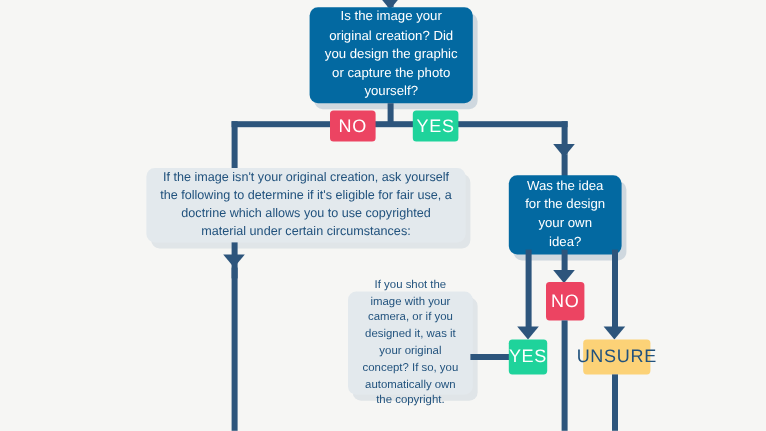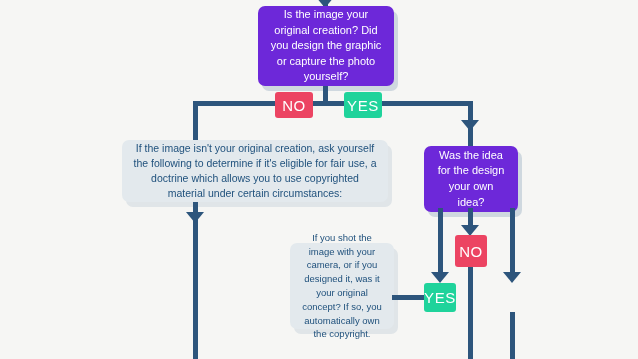--- a/index.html
+++ b/index.html
@@ -42,21 +42,21 @@
     position: absolute;
     box-sizing: border-box;
     display: flex;
     align-items: center;
     justify-content: center;
     text-align: center;
     border-radius: 7px;
   }
 
   .node.dark {
-    background: #6d28d9;
+    background: #0369a1;
     color: #ffffff;
     box-shadow: 4px 5px 0 rgba(33, 82, 125, 0.18);
     padding: 9px 10px;
     line-height: 1.42;
   }
 
   .node.light {
     background: #e3e9ed;
     color: #21527d;
     box-shadow: 4px 5px 0 rgba(33, 82, 125, 0.10);
@@ -130,17 +130,18 @@
 
   <div class="conn v" style="left:510px; top:208px; height:68px;"></div>
   <div class="arrow" style="left:503px; top:272px;"></div>
 
   <div class="node light" id="box-shot">If you shot the image with your camera, or if you designed it, was it your original concept? If so, you automatically own the copyright.</div>
 
   <div class="conn h" style="left:392px; top:295px; width:34px;"></div>
 
   <div class="badge no" id="badge-no-idea">NO</div>
   <div class="badge yes" id="badge-yes-shot">YES</div>
+  <div class="badge unsure" id="badge-unsure">UNSURE</div>
 
   <div class="conn v" style="left:468px; top:267px; height:92px;"></div>
   <div class="conn v" style="left:510px; top:312px; height:47px;"></div>
 
 </div>
 
 </body></html>

